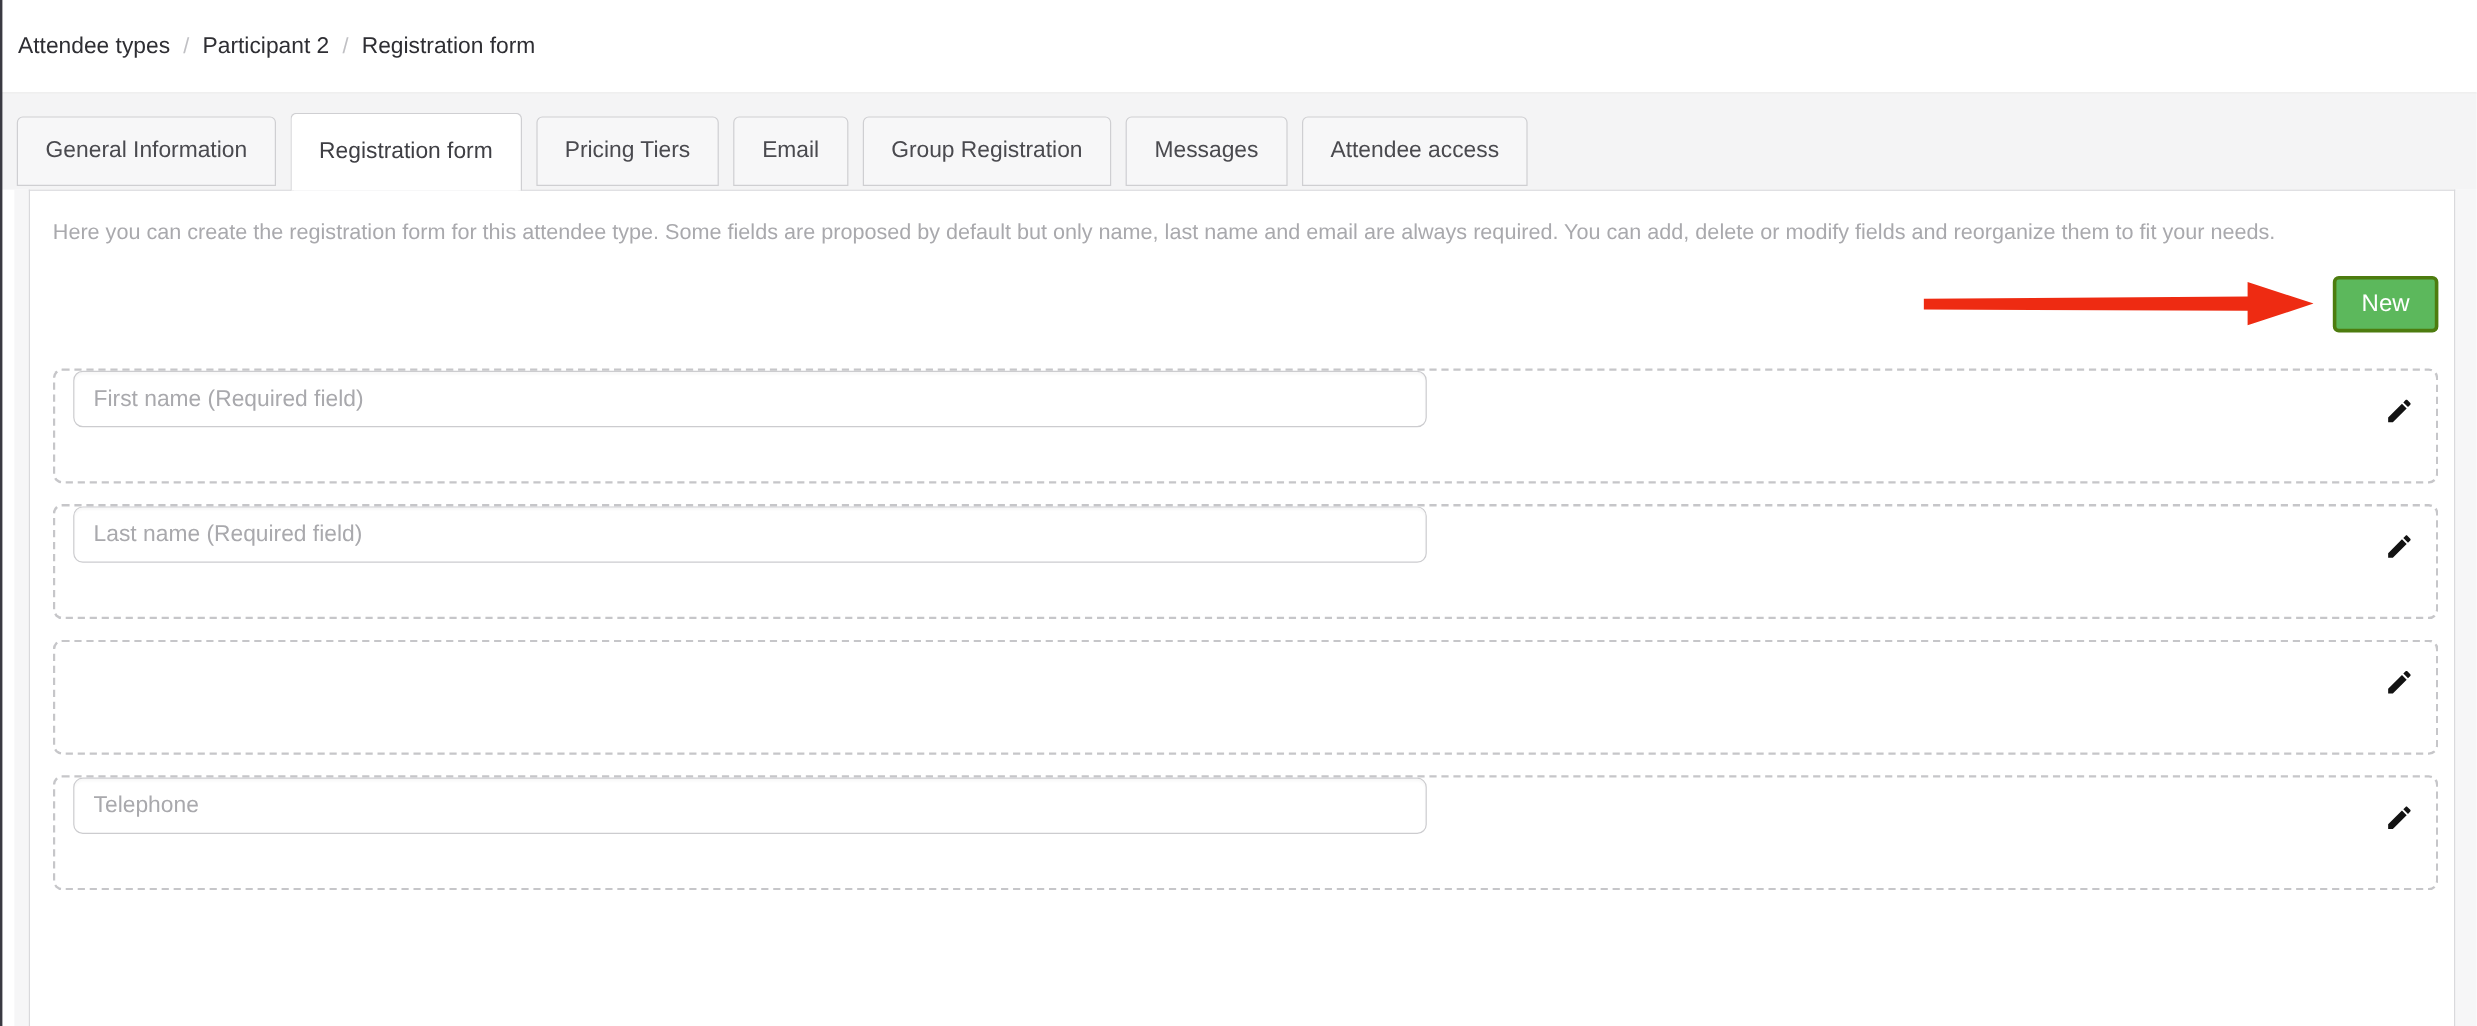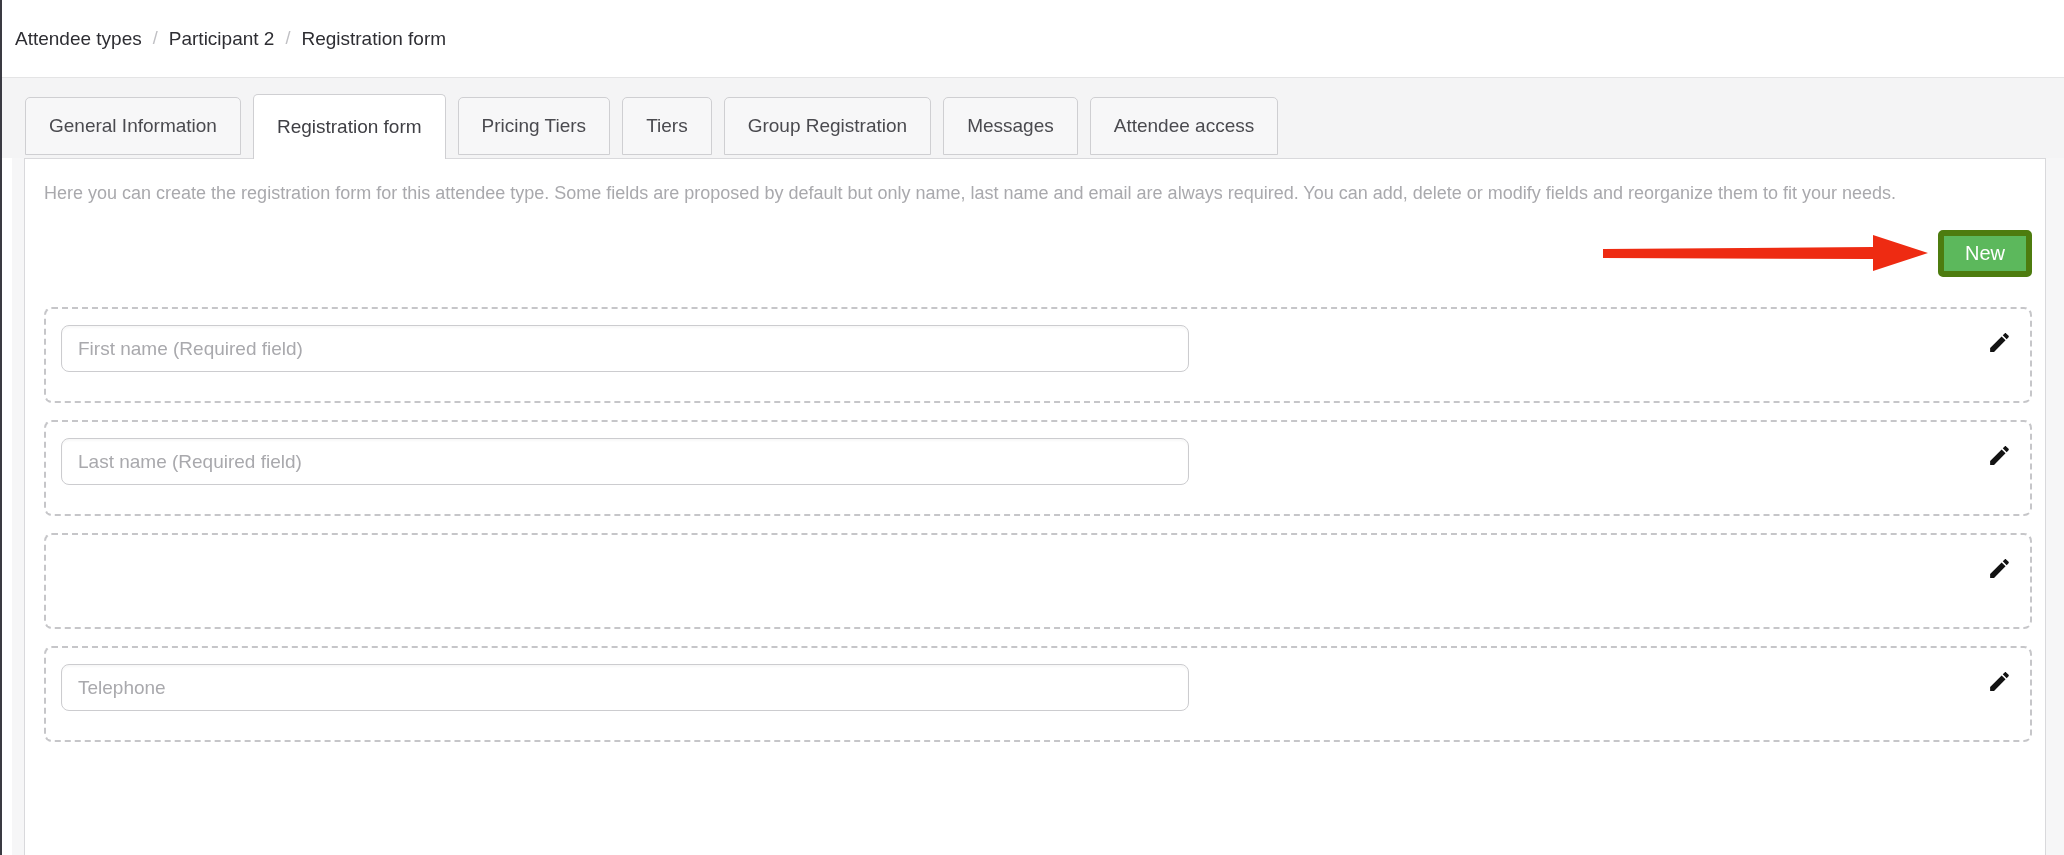--- a/index.html
+++ b/index.html
@@ -21,21 +21,21 @@
     display: flex; align-items: center; padding-left: 15px;
     font-size: 19px; color: #2e2e33;
   }
   .crumb { cursor: default; }
   .crumb-sep { color: #c0c0c4; margin: 0 11px; font-size: 18px; }
 
   
   .tabstrip {
     background: #f4f4f5; height: 80px;
     display: flex; align-items: flex-end; gap: 12px;
-    padding-left: 25px; position: relative;
+    padding-left: 14px; position: relative;
   }
   .tab {
     height: 58px; margin-bottom: 3px;
     background: #f7f7f8; border: 1px solid #cfcfd2;
     border-radius: 5px 5px 0 0;
     display: flex; align-items: center; padding: 0 23px;
     font-size: 19px; color: #4a4a4f; white-space: nowrap; cursor: pointer;
   }
   .tab.active {
     height: 65px; margin-bottom: -1px;
@@ -54,36 +54,36 @@
   }
   .panel-description {
     font-size: 18px; line-height: 25px; color: #a9a9ad;
   }
 
   .button-row {
     position: relative; margin-top: 24px; height: 47px;
     display: flex; justify-content: flex-end;
   }
   .new-button {
-    background: #5cb85c; border: 6px solid #4d7c0f; border-radius: 5px;
+    background: #5cb85c; border: 3px solid #4d7c0f; border-radius: 5px;
     color: #ffffff; font-size: 20px; font-family: "Liberation Sans", sans-serif;
     padding: 0 21px; height: 47px; cursor: pointer;
   }
   .arrow-annotation {
     position: absolute; right: 104px; top: 3px; width: 325px; height: 40px;
     pointer-events: none;
   }
 
   .rows { margin-top: 30px; }
   .field-row {
     height: 96px; border: 2px dashed #c6c6c9; border-radius: 8px;
     margin-bottom: 17px; position: relative; background: #ffffff;
   }
   .field-input {
-    position: absolute; left: 15px; top: 16px;
+    position: absolute; left: 15px; top: 0;
     width: 1128px; height: 47px;
     border: 1px solid #cccccf; border-radius: 8px;
     padding: 0 16px; font-size: 19px; color: #444;
     font-family: "Liberation Sans", sans-serif;
     background: #ffffff;
     box-shadow: inset 0 2px 2px rgba(0,0,0,0.03);
     outline: none;
   }
   .field-input::placeholder { color: #a9a9ad; opacity: 1; }
   .edit-button {
@@ -104,21 +104,21 @@
   <span class="crumb-sep">/</span>
   <span class="crumb">Participant 2</span>
   <span class="crumb-sep">/</span>
   <span class="crumb">Registration form</span>
 </div>
 
 <div class="tabstrip">
   <div class="tab">General Information</div>
   <div class="tab active">Registration form</div>
   <div class="tab">Pricing Tiers</div>
-  <div class="tab">Tiers</div>
+  <div class="tab">Email</div>
   <div class="tab">Group Registration</div>
   <div class="tab">Messages</div>
   <div class="tab">Attendee access</div>
 </div>
 
 <div class="content-area">
   <div class="panel">
 
     <div class="panel-description">Here you can create the registration form for this attendee type. Some fields are proposed by default but only name, last name and email are always required. You can add, delete or modify fields and reorganize them to fit your needs.</div>
 

